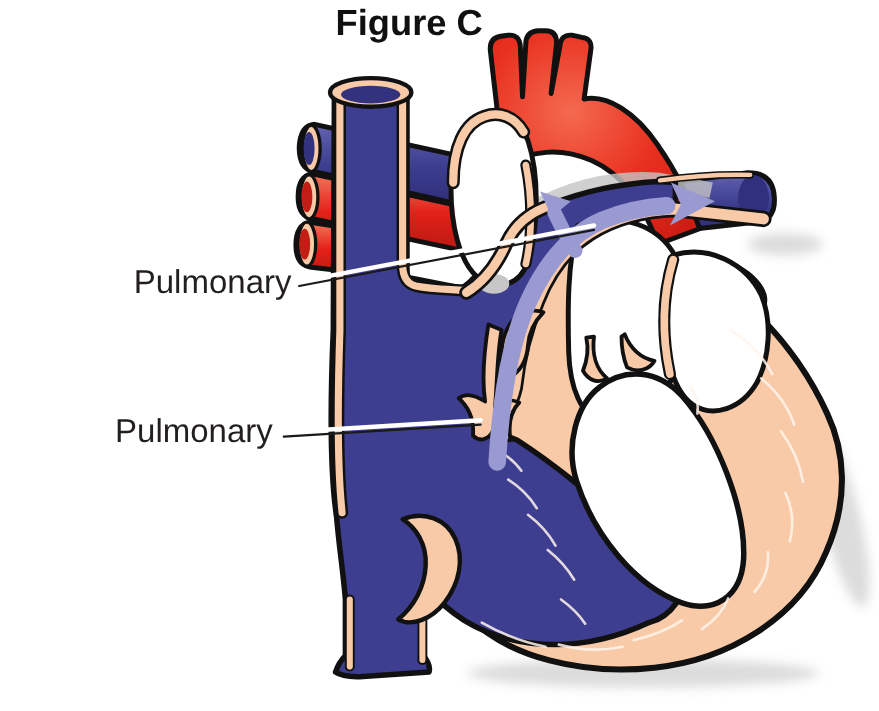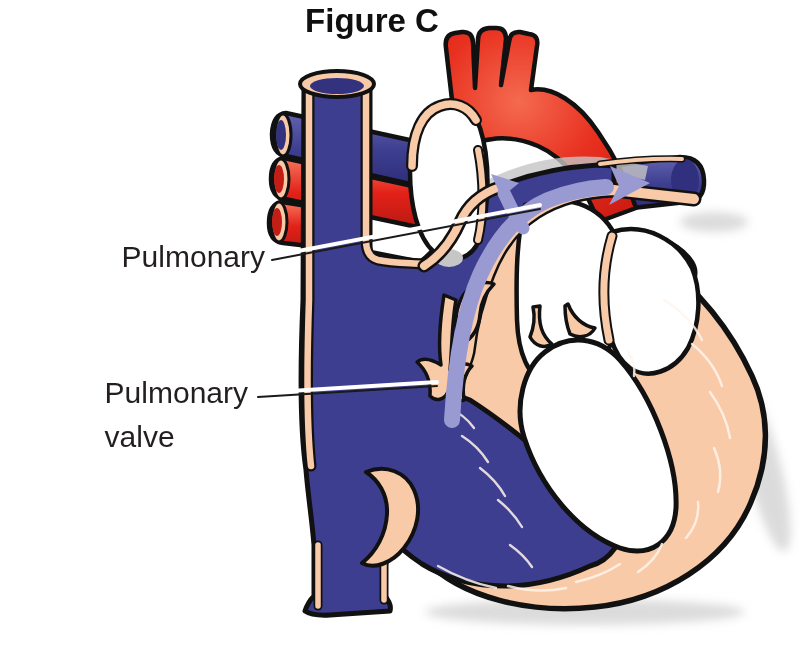--- a/index.html
+++ b/index.html
@@ -1,21 +1,21 @@
 <!DOCTYPE html>
 <html><head>
 <meta charset="utf-8">
 <style>
   html,body{margin:0;padding:0;background:#ffffff;}
   #stage{position:relative;width:799px;height:646px;background:#ffffff;overflow:hidden;
          font-family:"Liberation Sans", sans-serif;}
   #art{position:absolute;left:0;top:0;}
   .fig-title{position:absolute;left:262px;top:2px;width:220px;text-align:center;
              font-size:33px;font-weight:bold;color:#101010;letter-spacing:0px;}
-  .lbl{position:absolute;color:#231f20;font-size:30px;font-weight:400;text-align:left;}
+  .lbl{position:absolute;color:#231f20;font-size:30px;font-weight:400;text-align:right;}
   .lbl-artery{right:534px;top:238px;line-height:37px;}
   .lbl-valve{right:551px;top:371px;line-height:44px;}
   .lbl span{display:block;}
 </style>
 </head>
 <body>
 
 <div id="stage">
 
 <svg id="art" width="799" height="646" viewBox="0 0 799 646" aria-hidden="true">
@@ -252,16 +252,15 @@
 </svg>
 
 <div class="fig-title">Figure C</div>
 
 <div class="lbl lbl-artery">
   <span>Pulmonary</span>
 </div>
 
 <div class="lbl lbl-valve">
   <span>Pulmonary</span>
-  <span>valve</span>
 </div>
 
 </div>
 
 </body></html>

